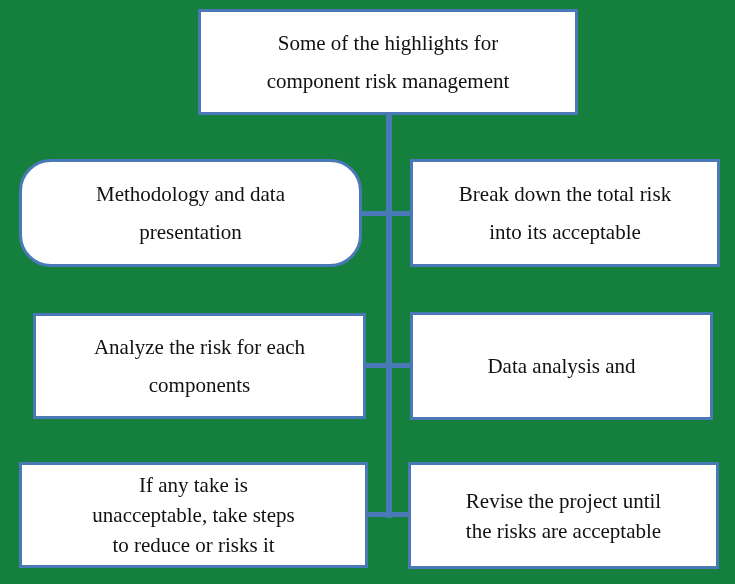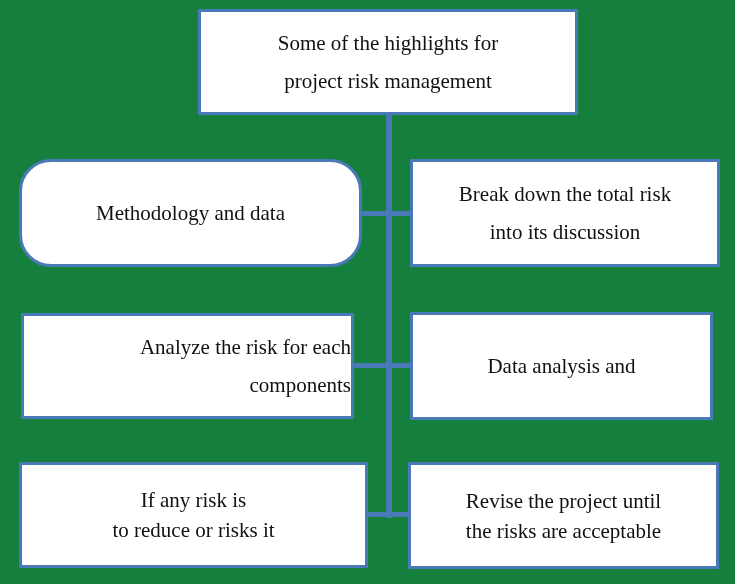--- a/index.html
+++ b/index.html
@@ -37,21 +37,21 @@
 
   .connector {
     position: absolute;
     background: #4a79b8;
   }
 
   
   #node-root    { left: 198px; top:   9px; width: 380px; height: 106px; }
   #node-left-1  { left:  19px; top: 159px; width: 343px; height: 108px; border-radius: 32px; }
   #node-right-1 { left: 410px; top: 159px; width: 310px; height: 108px; }
-  #node-left-2  { left:  21px; top: 313px; width: 333px; height: 106px; align-items: flex-end; }
+  #node-left-2  { left:  33px; top: 313px; width: 333px; height: 106px; }
   #node-right-2 { left: 410px; top: 312px; width: 303px; height: 108px; text-align: center; }
   #node-left-3  { left:  19px; top: 462px; width: 349px; height: 106px; }
   #node-right-3 { left: 408px; top: 462px; width: 311px; height: 107px; }
 
   #trunk        { left: 386px; top: 114px; width:   6px; height: 404px; }
   #row1-branch  { left: 360px; top: 211px; width:  52px; height:   5px; }
   #row2-branch  { left: 350px; top: 363px; width:  62px; height:   5px; }
   #row3-branch  { left: 366px; top: 512px; width:  44px; height:   5px; }
 </style>
 </head>
@@ -59,41 +59,43 @@
 
 <div class="canvas">
 
   <div class="connector" id="trunk"></div>
   <div class="connector" id="row1-branch"></div>
   <div class="connector" id="row2-branch"></div>
   <div class="connector" id="row3-branch"></div>
 
   <div class="box lh-loose" id="node-root">
     <span class="line">Some of the highlights for</span>
-    <span class="line">project risk management</span>
+    <span class="line">component risk management</span>
   </div>
 
   <div class="box lh-loose" id="node-left-1">
     <span class="line">Methodology and data</span>
+    <span class="line">presentation</span>
   </div>
   <div class="box lh-loose" id="node-right-1">
     <span class="line">Break down the total risk</span>
-    <span class="line">into its discussion</span>
+    <span class="line">into its acceptable</span>
   </div>
 
   <div class="box lh-loose" id="node-left-2">
     <span class="line">Analyze the risk for each</span>
     <span class="line">components</span>
   </div>
   <div class="box lh-loose" id="node-right-2">
     <span class="line">Data analysis and</span>
   </div>
 
   <div class="box lh-tight" id="node-left-3">
-    <span class="line">If any risk is</span>
+    <span class="line">If any take is</span>
+    <span class="line">unacceptable, take steps</span>
     <span class="line">to reduce or risks it</span>
   </div>
   <div class="box lh-tight" id="node-right-3">
     <span class="line">Revise the project until</span>
     <span class="line">the risks are acceptable</span>
   </div>
 
 </div>
 
 </body></html>

